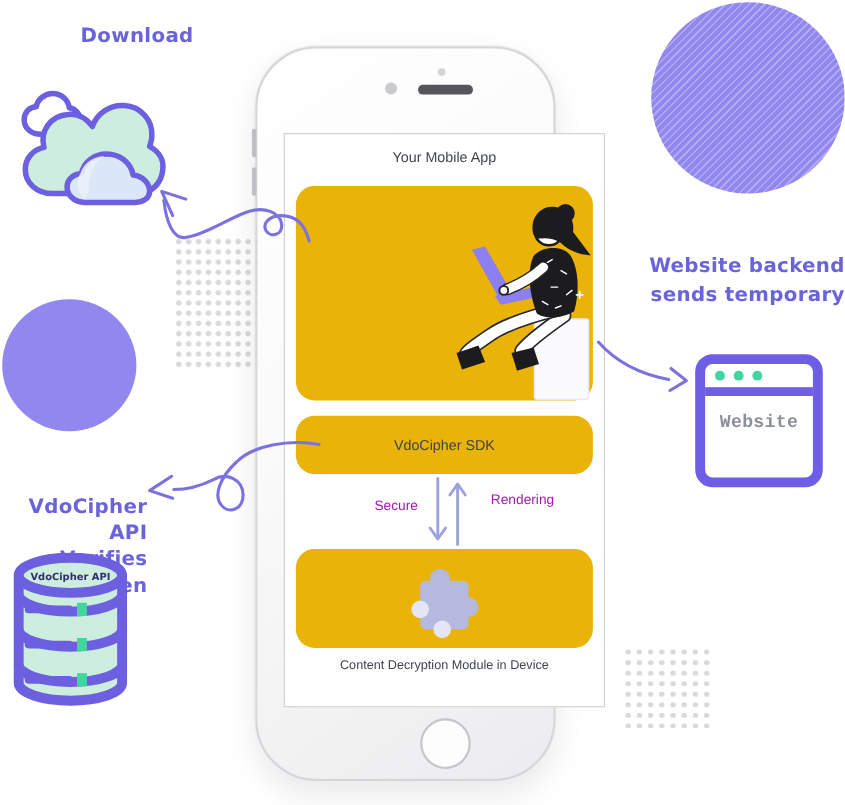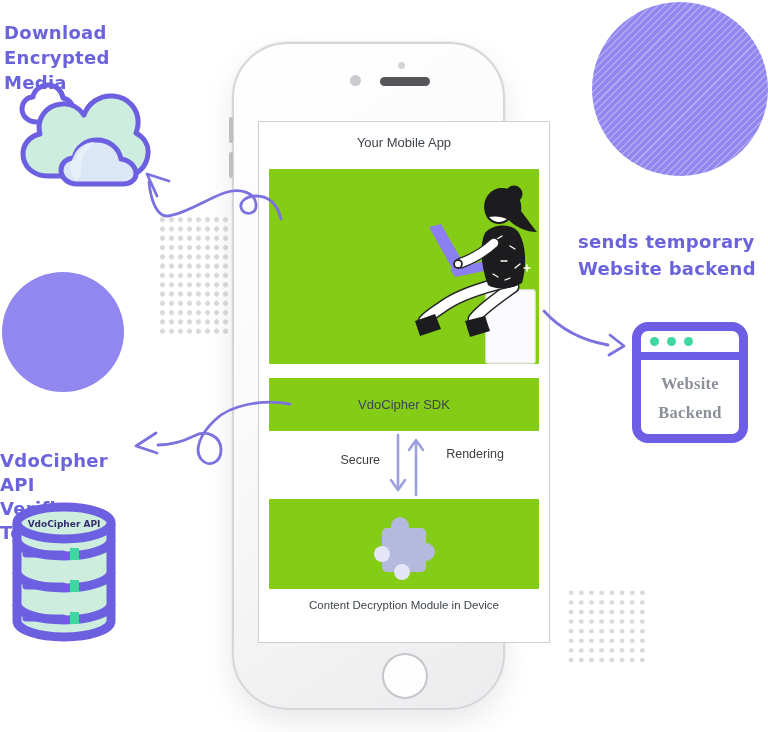--- a/index.html
+++ b/index.html
@@ -20,21 +20,21 @@
   }
   .dots{
     background-image:radial-gradient(#d9d9d9 2.2px,transparent 2.7px);
   }
   .dots-left{left:158px;top:215px;width:82px;height:122px;background-size:9px 9.3px;}
   .dots-br{left:566px;top:588px;width:84px;height:74px;background-size:10.2px 9.6px;}
 
   
   .note{
     color:#6b63dc;font-family:"DejaVu Sans",sans-serif;font-weight:800;
-    text-align:left;font-size:18px;line-height:25px;letter-spacing:.3px;
+    text-align:right;font-size:18px;line-height:25px;letter-spacing:.3px;
   }
 
   
   .phone{
     left:232px;top:42px;width:273px;height:668px;border-radius:56px;
     background:linear-gradient(145deg,#ffffff 0%,#fafafb 45%,#ececee 100%);
     border:2px solid #d6d6d8;box-sizing:border-box;
     box-shadow:0 0 0 1px #eceff1, 0 12px 28px rgba(40,40,60,.10);
     z-index:2;
   }
@@ -44,50 +44,49 @@
   .speaker{width:50px;height:9px;border-radius:5px;background:#55555a;}
   .screen{
     left:24px;top:77px;width:290px;height:520px;background:#fff;
     border:1.5px solid #cfcfd3;box-sizing:content-box;
   }
   .home-btn{
     left:148px;top:609px;width:46px;height:46px;border-radius:50%;
     border:2px solid #c6c6ca;background:#fdfdfe;box-sizing:border-box;
   }
   .phone-text{color:#3f444e;text-align:center;width:100%;}
-  .lav-box{background:#84cc16;border-radius:1px;}
-  .flow-label{color:#404040;font-size:12.5px;}
+  .lav-box{background:#eab308;border-radius:17px;}
+  .flow-label{color:#a21caf;font-size:12.5px;}
 
   
   .browser{
     left:632px;top:322px;width:116px;height:121px;border:9px solid #6e5ee6;
     border-radius:16px;box-sizing:border-box;background:#fff;z-index:1;
   }
   .browser-top{height:21px;border-bottom:8px solid #6e5ee6;display:flex;align-items:center;gap:8px;padding-left:9px;}
   .b-dot{width:9px;height:9px;border-radius:50%;background:#3fd69f;}
   .browser-body{
-    text-align:center;color:#8b8f99;font-family:Liberation Serif, serif;
+    text-align:center;color:#8b8f99;font-family:Liberation Mono, monospace;
     font-weight:800;font-size:16.5px;line-height:29px;padding-top:9px;letter-spacing:.3px;
   }
 
   .overlay{left:0;top:0;z-index:3;pointer-events:none;}
 </style>
 </head>
 <body>
 
 <div id="stage">
 
   <div class="abs tex-circle"></div>
   <div class="abs solid-circle"></div>
   <div class="abs dots dots-left"></div>
   <div class="abs dots dots-br"></div>
 
   <div class="abs note" style="left:4px;top:20px;width:172px;">
     <div>Download</div>
-    <div>Encrypted Media</div>
   </div>
   <svg class="abs" style="left:15px;top:82px;" width="136" height="108" viewBox="0 0 136 108">
     <path d="M22,40 C13,40 7,34 7,27 C7,20 12,15 18,15 C19,8 26,3 33,3 C41,3 47,9 48,16 C54,17 58,22 58,28 C58,34 53,40 46,40 Z" fill="none" stroke="#6c5fe0" stroke-width="5" stroke-linejoin="round"></path>
     <path d="M33,94 C18,94 8,84 8,72 C8,62 15,54 25,52 C21,37 31,23 47,22 C56,21 64,26 69,33 C73,21 85,13 98,14 C113,15 124,27 123,42 C123,45 122,48 121,51 C130,56 134,64 133,72 C132,84 123,94 110,94 Z" fill="#cdeede" stroke="#6c5fe0" stroke-width="5" stroke-linejoin="round"></path>
     <path d="M62,102 C52,102 46,95 46,88 C46,81 52,76 59,76 C61,65 71,58 82,58 C94,58 104,66 106,77 C115,78 121,85 121,92 C121,98 115,102 108,102 Z" fill="#dbe7f6" stroke="#6c5fe0" stroke-width="5" stroke-linejoin="round"></path>
     <path d="M62,99 C55,92 53,83 58,76 C61,66 70,60 80,60 C70,66 64,80 66,92 Z" fill="#e9f2fb" opacity="0.9"></path>
   </svg>
 
   <div class="abs note" style="left:0px;top:449px;width:134px;line-height:24px;">
     <div>VdoCipher API</div>
@@ -102,32 +101,31 @@
     <line x1="18" y1="84" x2="55" y2="84" stroke="#6c5fe0" stroke-width="7" stroke-linecap="round"></line>
     <line x1="18" y1="116" x2="55" y2="116" stroke="#6c5fe0" stroke-width="7" stroke-linecap="round"></line>
     <rect x="62" y="46" width="9" height="12" fill="#3fd69f"></rect>
     <rect x="62" y="78" width="9" height="12" fill="#3fd69f"></rect>
     <rect x="62" y="110" width="9" height="12" fill="#3fd69f"></rect>
     <ellipse cx="56" cy="21" rx="47" ry="16" fill="#cdeede" stroke="#6c5fe0" stroke-width="9"></ellipse>
     <text x="56" y="25" text-anchor="middle" font-size="9" font-weight="bold" fill="#332e70" font-family="DejaVu Sans, sans-serif">VdoCipher API</text>
   </svg>
 
   <div class="abs note" style="left:578px;top:228px;width:190px;line-height:27px;">
+    <div>Website backend</div>
     <div>sends temporary</div>
-    <div>Website backend</div>
   </div>
   <div class="abs browser">
     <div class="browser-top">
       <span class="b-dot"></span>
       <span class="b-dot"></span>
       <span class="b-dot"></span>
     </div>
     <div class="browser-body">
       <div>Website</div>
-      <div>Backend</div>
     </div>
   </div>
 
   <div class="abs phone">
     <div class="abs side-btn" style="left:-5px;top:73px;width:4px;height:26px;"></div>
     <div class="abs side-btn" style="left:-5px;top:108px;width:4px;height:26px;"></div>
     <div class="abs side-btn" style="right:-5px;top:182px;width:4px;height:34px;"></div>
     <div class="abs sensor-dot" style="left:164px;top:18px;"></div>
     <div class="abs cam-dot" style="left:116px;top:31px;"></div>
     <div class="abs speaker" style="left:146px;top:33px;"></div>

